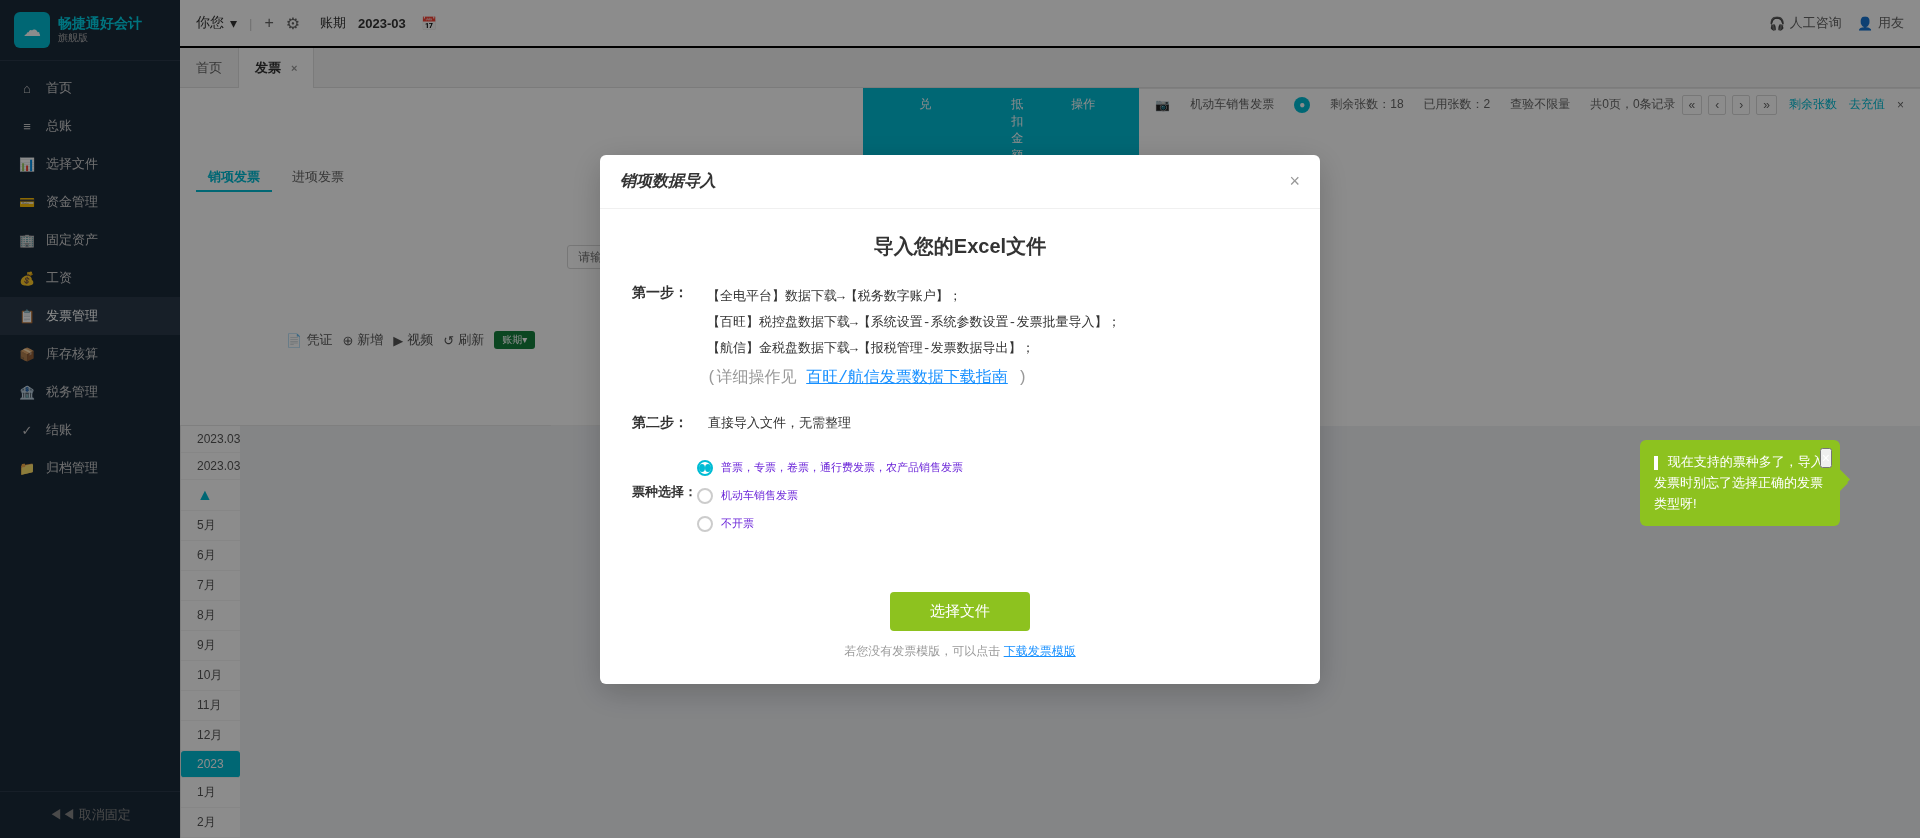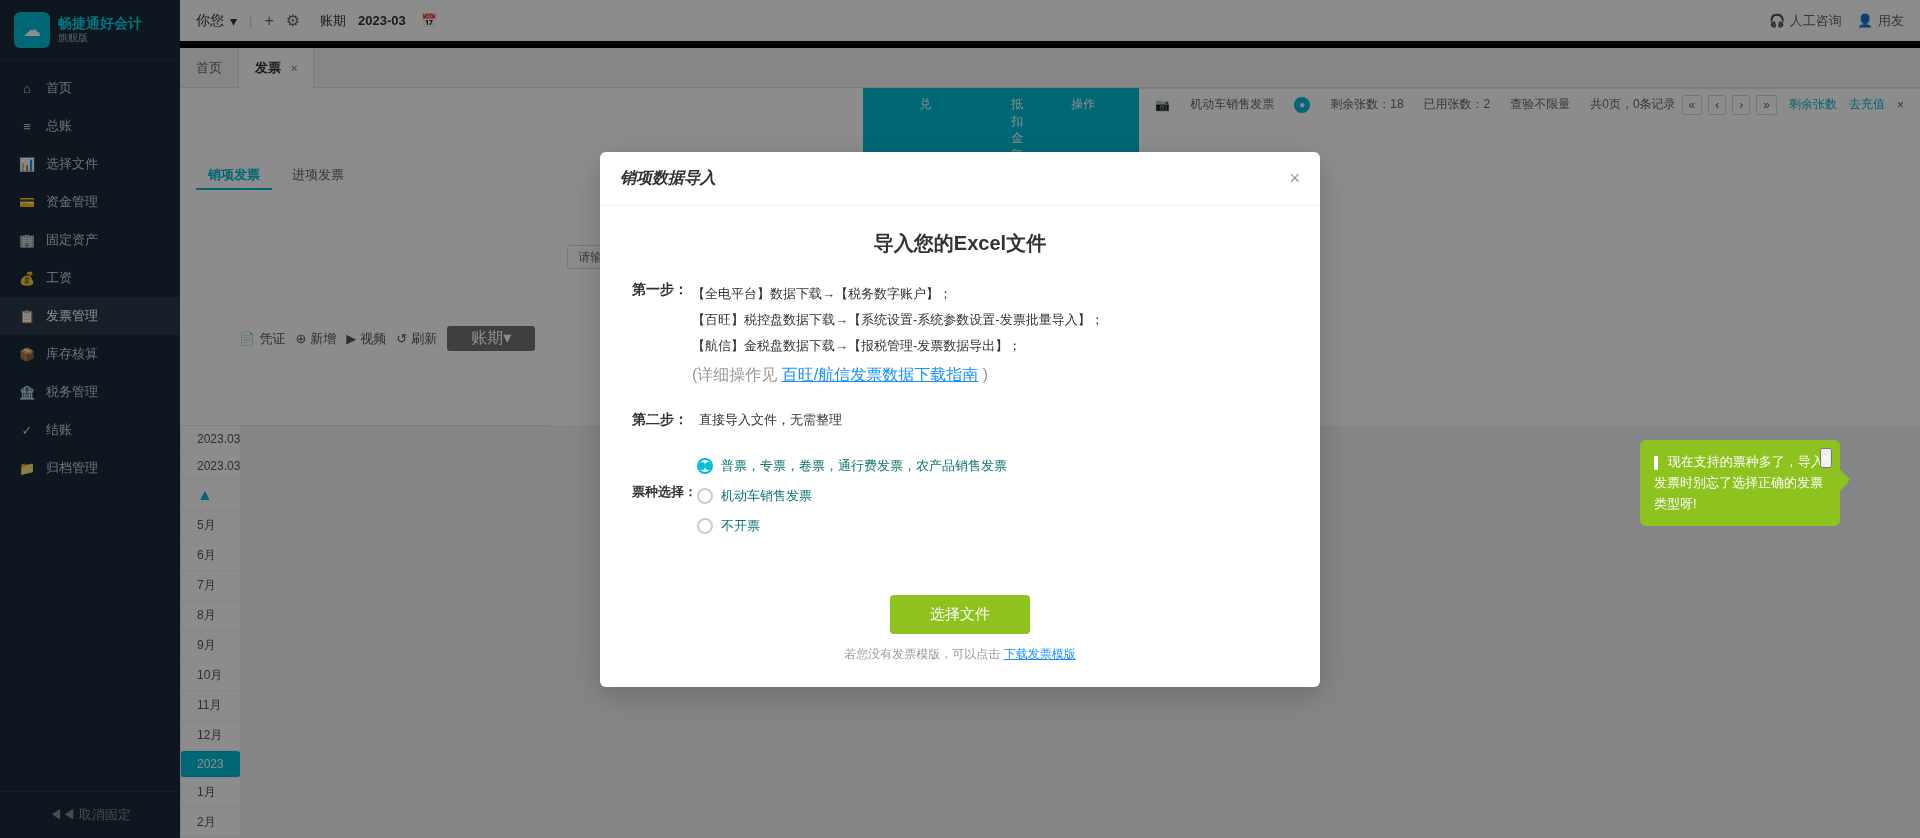--- a/index.html
+++ b/index.html
@@ -20,21 +20,21 @@
     .nav-item { display: flex; align-items: center; gap: 10px; padding: 10px 18px; color: #ccc; cursor: pointer; font-size: 13px; }
     .nav-item.active { background: #2a3a4a; color: white; }
     .nav-icon { width: 18px; height: 18px; display: flex; align-items: center; justify-content: center; flex-shrink: 0; }
     .sidebar-bottom { padding: 10px 18px; border-top: 1px solid #2a3a4a; }
     .scroll-down-btn { background: none; border: none; color: #888; cursor: pointer; padding: 4px; width: 100%; text-align: center; }
 
     
     .main-area { flex: 1; display: flex; flex-direction: column; overflow: hidden; }
 
     
-    .topbar { height: 48px; background: #fff; display: flex; align-items: center; padding: 0 16px; gap: 12px; border-bottom: 7px solid #000000; flex-shrink: 0; }
+    .topbar { height: 48px; background: #fff; display: flex; align-items: center; padding: 0 16px; gap: 12px; border-bottom: 2px solid #000000; flex-shrink: 0; }
     .topbar-company { display: flex; align-items: center; gap: 6px; font-size: 14px; color: #333; cursor: pointer; }
     .topbar-sep { color: #ccc; }
     .topbar-add { color: #666; cursor: pointer; font-size: 16px; }
     .topbar-settings { color: #666; cursor: pointer; font-size: 16px; }
     .topbar-period { font-size: 13px; color: #333; margin-left: 8px; }
     .topbar-period-val { color: #333; font-weight: bold; }
     .topbar-period-icon { color: #00bcd4; margin-left: 4px; }
     .topbar-right { margin-left: auto; display: flex; align-items: center; gap: 16px; }
     .topbar-consult { display: flex; align-items: center; gap: 4px; color: #666; cursor: pointer; }
     .topbar-user { display: flex; align-items: center; gap: 4px; color: #666; cursor: pointer; }
@@ -80,38 +80,38 @@
     .modal { background: white; border-radius: 6px; width: 720px; padding: 0; box-shadow: 0 8px 32px rgba(0,0,0,0.2); position: relative; }
     .modal-header { padding: 16px 20px; border-bottom: 1px solid #f0f0f0; display: flex; align-items: center; justify-content: space-between; }
     .modal-title { font-size: 16px; font-weight: bold; color: #333; font-style: italic; }
     .modal-close { cursor: pointer; color: #999; font-size: 18px; background: none; border: none; }
     .modal-body { padding: 24px 32px; }
     .modal-main-title { text-align: center; font-size: 20px; font-weight: bold; color: #333; margin-bottom: 24px; }
     .step-section { margin-bottom: 20px; }
     .step-content { font-size: 13px; color: #333; line-height: 2; margin-left: 60px; }
     .step-link { color: #1890ff; cursor: pointer; text-decoration: underline; }
     .radio-group { display: flex; flex-direction: column; gap: 12px; margin-left: 60px; margin-top: 8px; }
-    .radio-item { display: flex; align-items: center; gap: 8px; font-size: 13px; color: #0f766e; cursor: pointer; }
+    .radio-item { display: flex; align-items: center; gap: 8px; font-size: 11px; color: #6d28d9; cursor: pointer; }
     .radio-circle { width: 16px; height: 16px; border-radius: 50%; border: 2px solid #ccc; display: flex; align-items: center; justify-content: center; flex-shrink: 0; }
     .radio-circle.checked { border-color: #00bcd4; }
     .radio-circle.checked::after { content: ''; width: 8px; height: 8px; background: #00bcd4; border-radius: 50%; }
     .modal-footer { padding: 16px 32px 24px; text-align: center; }
     .select-file-btn { background: #8dc21f; color: white; border: none; padding: 10px 40px; border-radius: 4px; font-size: 15px; cursor: pointer; }
     .modal-bottom-note { text-align: center; margin-top: 12px; font-size: 12px; color: #999; }
     .modal-bottom-link { color: #1890ff; cursor: pointer; text-decoration: underline; }
 
     
     .tooltip-bubble { position: absolute; right: 60px; top: 390px; background: #8dc21f; color: white; padding: 12px 14px; border-radius: 6px; font-size: 13px; width: 200px; line-height: 1.6; z-index: 1100; }
     .tooltip-bubble::before { content: ''; position: absolute; right: -8px; top: 50%; transform: translateY(-50%); border: 8px solid transparent; border-right: none; border-left-color: #8dc21f; }
     .tooltip-close { position: absolute; top: 8px; right: 8px; cursor: pointer; color: white; font-size: 14px; }
 
     
     .table-body { background: white; }
 
-    .period-badge { background: #737373; color: white; padding: 2px 24px; border-radius: 3px; font-size: 16px; cursor: pointer; }
+    .period-badge { background: #15803d; color: white; padding: 2px 8px; border-radius: 3px; font-size: 10px; cursor: pointer; }
   </style>
 </head>
 <body>
 
 <div class="app-wrapper">
 
   <div class="sidebar">
     <div class="sidebar-logo">
       <div class="logo-icon">☁</div>
       <div>
@@ -302,35 +302,35 @@
     <div class="modal-header">
       <span class="modal-title">销项数据导入</span>
       <button class="modal-close">×</button>
     </div>
     <div class="modal-body">
       <div class="modal-main-title">导入您的Excel文件</div>
 
       <div class="step-section">
         <div style="display:flex; align-items:flex-start; gap:0;">
           <span style="font-size:14px;color:#333;font-weight:bold;white-space:nowrap;min-width:60px;">第一步：</span>
-          <div class="step-content" style="margin-left:0;">
+          <div class="step-content" style="margin-left:15px;font-family:Liberation Mono, monospace;">
             <div>【全电平台】数据下载→【税务数字账户】；</div>
             <div>【百旺】税控盘数据下载→【系统设置-系统参数设置-发票批量导入】；</div>
             <div>【航信】金税盘数据下载→【报税管理-发票数据导出】；</div>
             <div style="color:#999;font-size:16px;">
               <span>(详细操作见</span>
               <span class="step-link">百旺/航信发票数据下载指南</span>
               <span>)</span>
             </div>
           </div>
         </div>
       </div>
 
       <div class="step-section">
-        <div style="display:flex; align-items:flex-start; gap:7px;">
+        <div style="display:flex; align-items:flex-start; gap:16px;">
           <span style="font-size:14px;color:#333;font-weight:bold;white-space:nowrap;min-width:60px;">第二步：</span>
           <span style="font-size:13px;color:#333;">直接导入文件，无需整理</span>
         </div>
       </div>
 
       <div class="step-section">
         <div style="display:flex; align-items:center; gap:0;margin-top:20px;">
           <span style="font-size:13px;color:#333;font-weight:bold;white-space:nowrap;min-width:60px;">票种选择：</span>
           <div class="radio-group" style="margin-left:0;">
             <label class="radio-item">

